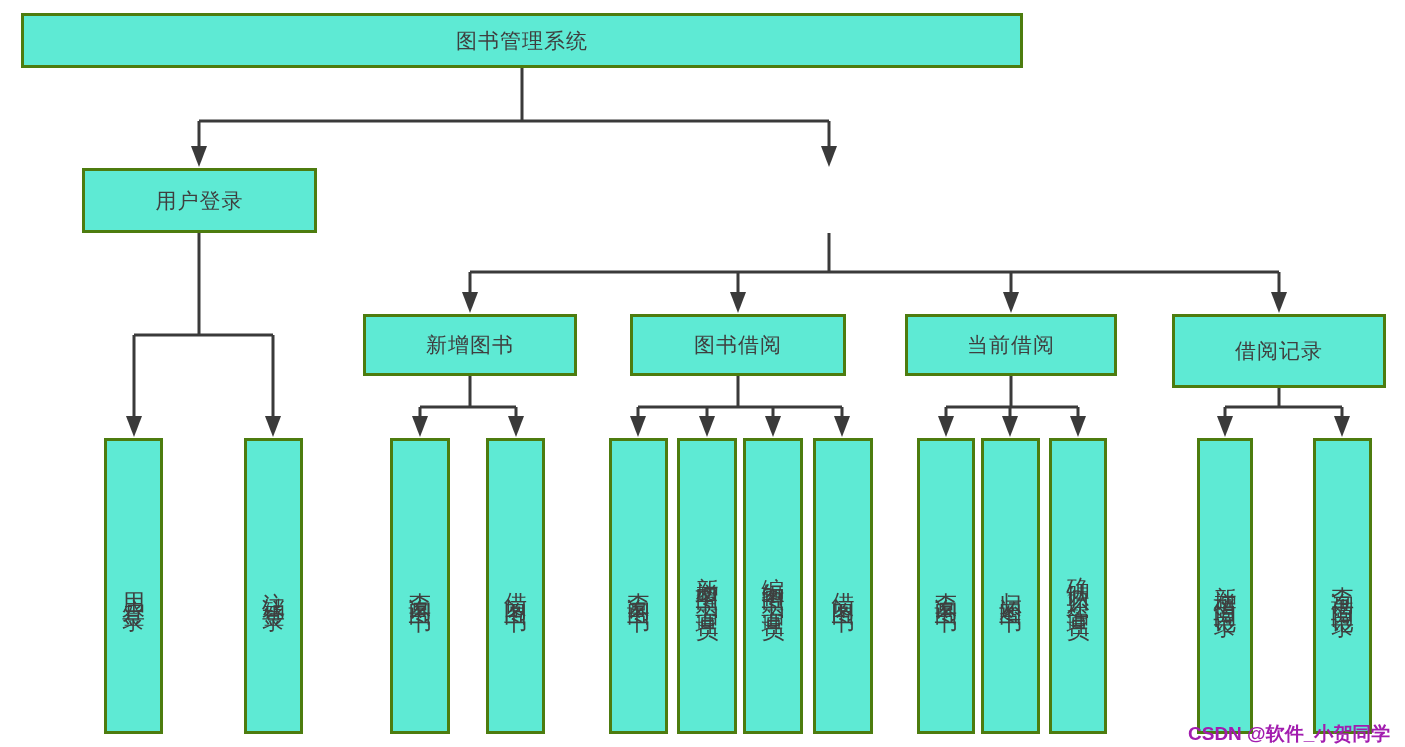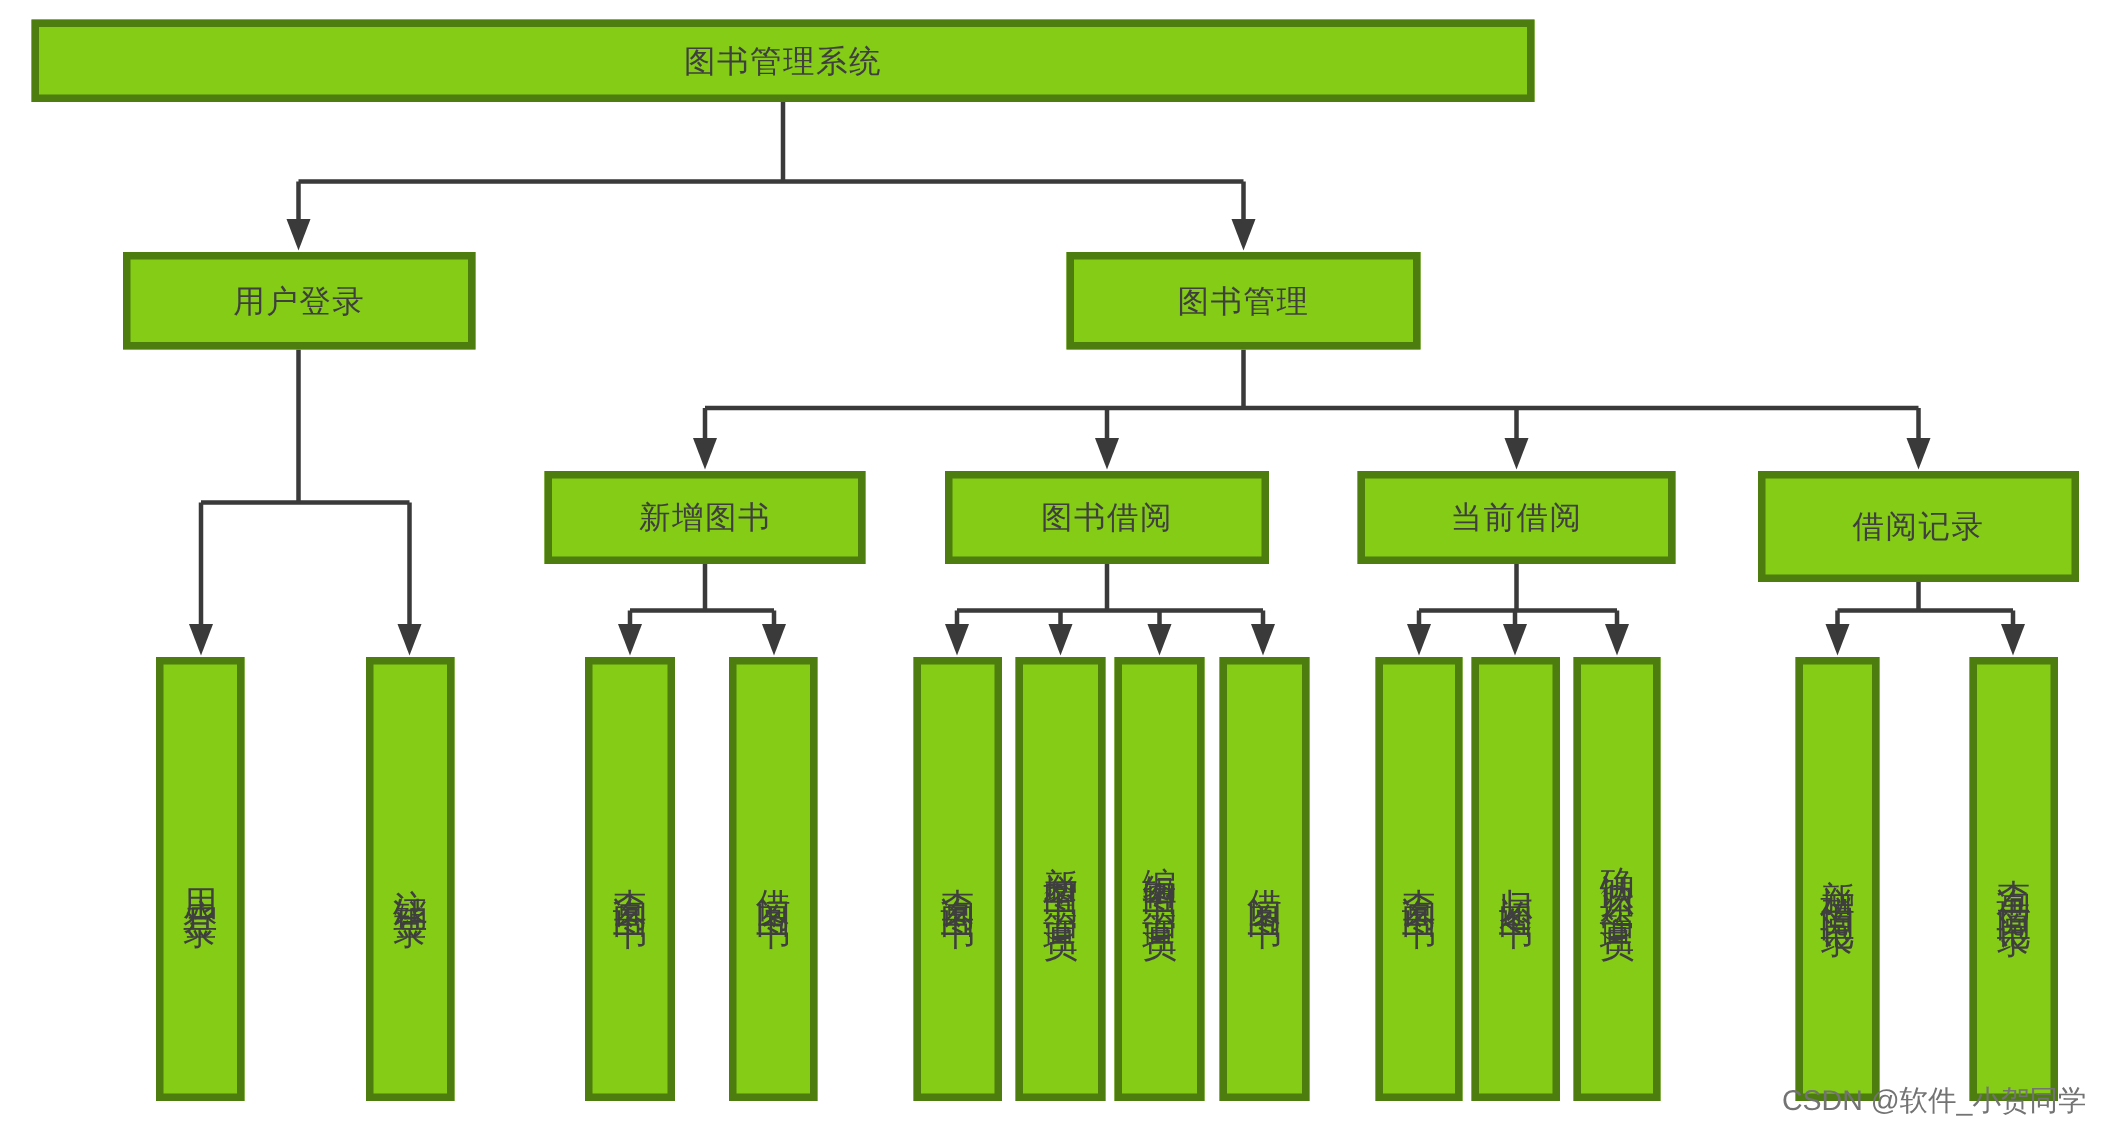--- a/index.html
+++ b/index.html
@@ -7,22 +7,22 @@
     position: relative;
     width: 1405px;
     height: 747px;
     background: #ffffff;
     font-family: "Liberation Sans", sans-serif;
     overflow: hidden;
   }
   .box {
     position: absolute;
     box-sizing: border-box;
-    border: 5px solid #4d7c0f;
-    background: #84cc16;
+    border: 3px solid #4d7c0f;
+    background: #5eead4;
     color: #3f3f3f;
     display: flex;
     align-items: center;
     justify-content: center;
   }
   .hlabel { font-size: 21px; letter-spacing: 1px; white-space: nowrap; }
   .vbox .vtext {
     writing-mode: vertical-rl;
     font-size: 23px;
     letter-spacing: 6px;
@@ -39,23 +39,24 @@
     stroke: #3a3a3a;
     stroke-width: 3;
     fill: none;
   }
   svg.connectors polygon { fill: #3a3a3a; }
   .watermark {
     position: absolute;
     left: 1188px;
     top: 721px;
     font-size: 19px;
-    color: #737373;
+    color: #a21caf;
     white-space: nowrap;
     z-index: 5;
+    font-weight: bold;
   }
 </style>
 </head>
 <body>
 
 <div class="stage">
 
   <svg class="connectors" viewBox="0 0 1405 747" xmlns="http://www.w3.org/2000/svg">
 
     <path d="M522 68 V121 M199 121 H829 M199 121 V149 M829 121 V149"></path>
@@ -88,21 +89,20 @@
     <polygon points="1070,416 1086,416 1078,437"></polygon>
 
     <path d="M1279 376 V407 M1225 407 H1342 M1225 407 V419 M1342 407 V419"></path>
     <polygon points="1217,416 1233,416 1225,437"></polygon>
     <polygon points="1334,416 1350,416 1342,437"></polygon>
   </svg>
 
   <div class="box hlabel" style="left:21px; top:13px; width:1002px; height:55px;">图书管理系统</div>
 
   <div class="box hlabel" style="left:82px; top:168px; width:235px; height:65px;">用户登录</div>
-  <div class="box hlabel" style="left:711px; top:168px; width:236px; height:65px;">图书管理</div>
 
   <div class="box hlabel" style="left:363px; top:314px; width:214px; height:62px;">新增图书</div>
   <div class="box hlabel" style="left:630px; top:314px; width:216px; height:62px;">图书借阅</div>
   <div class="box hlabel" style="left:905px; top:314px; width:212px; height:62px;text-align:right;">当前借阅</div>
   <div class="box hlabel" style="left:1172px; top:314px; width:214px; height:74px;">借阅记录</div>
 
   <div class="box vbox" style="left:104px; top:438px; width:59px; height:296px;">
     <span class="vtext">用户登录</span>
   </div>
   <div class="box vbox" style="left:244px; top:438px; width:59px; height:296px;">

